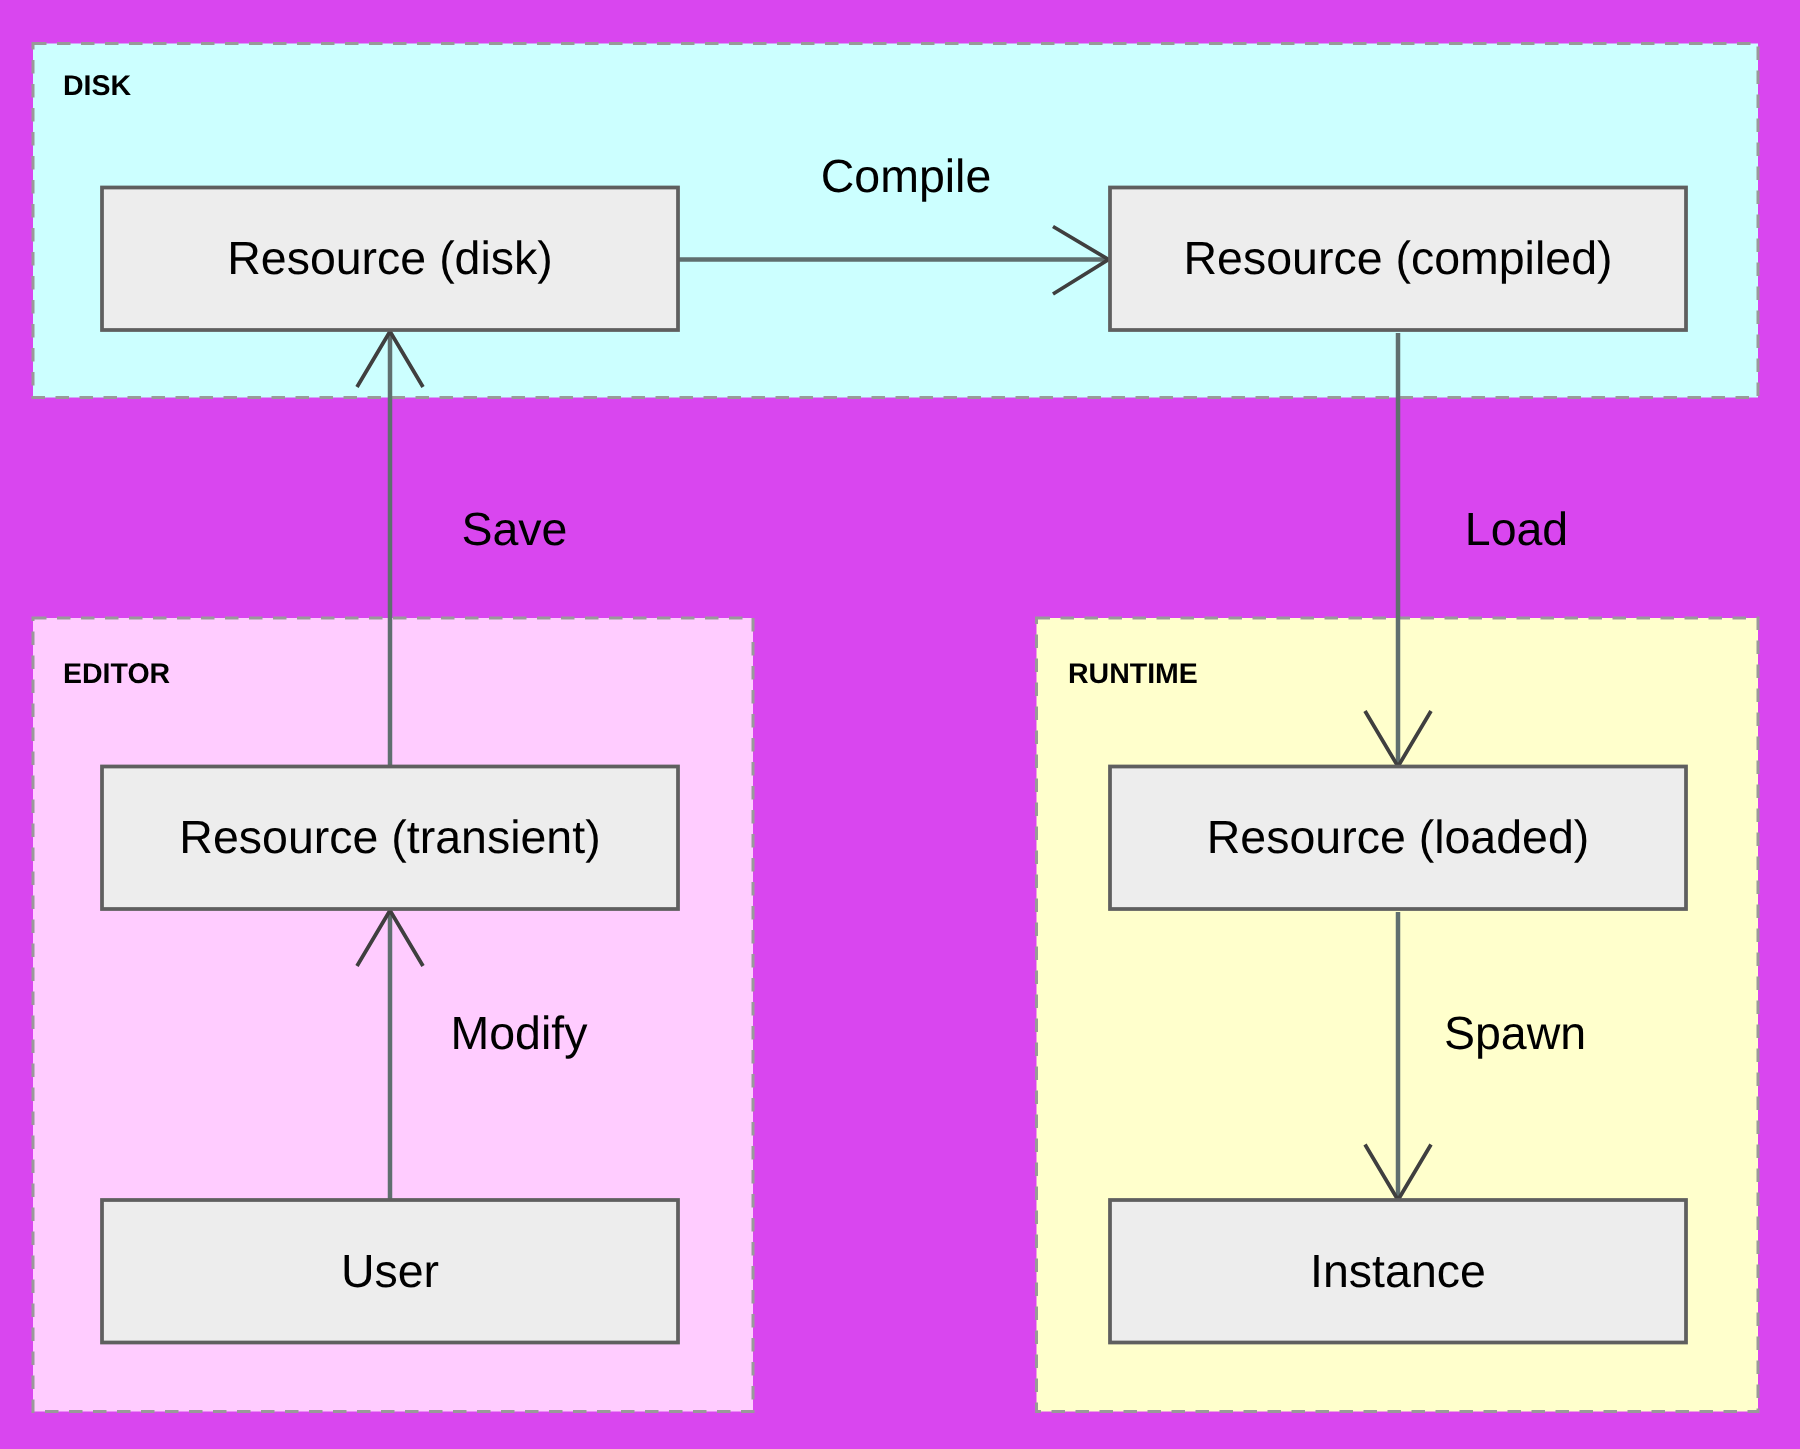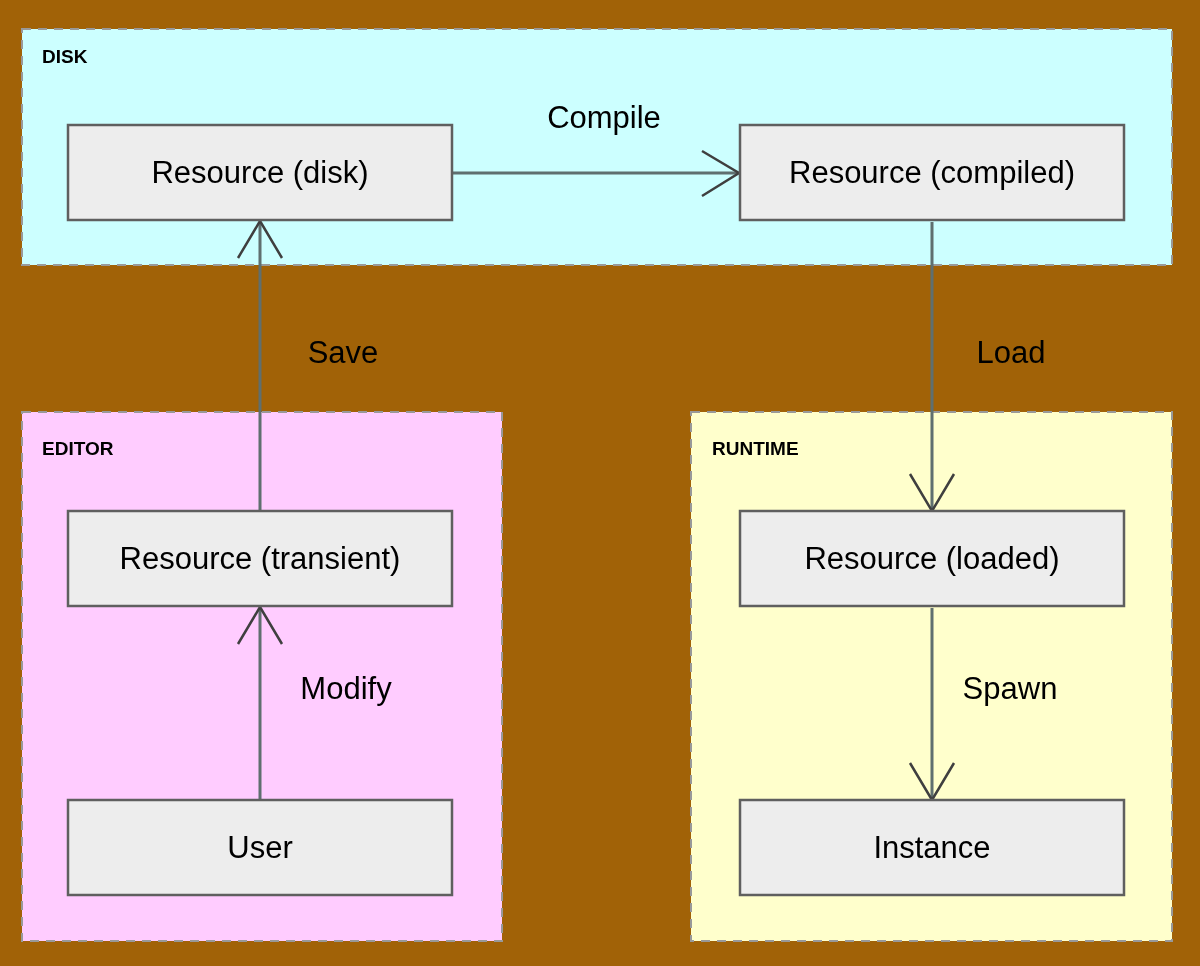--- a/index.html
+++ b/index.html
@@ -64,21 +64,21 @@
     font-family: "Liberation Sans", sans-serif;
     font-size: 31px;
     fill: #000000;
     text-anchor: middle;
     dominant-baseline: middle;
   }
 </style>
 </head>
 <body>
 
-<div id="canvas" style="background: #a16207; text-align: center;">
+<div id="canvas" style="background: #d946ef; text-align: center;">
   <svg class="diagram" viewBox="0 0 1200 966">
 
     <g>
       <rect class="group-rect" x="22" y="29" width="1150" height="236" fill="#ccffff" stroke="#999999"></rect>
       <text class="group-label" x="42" y="58">DISK</text>
     </g>
 
     <g>
       <rect class="group-rect" x="22" y="412" width="480" height="529" fill="#ffccff" stroke="#999999"></rect>
       <text class="group-label" x="42" y="450">EDITOR</text>

